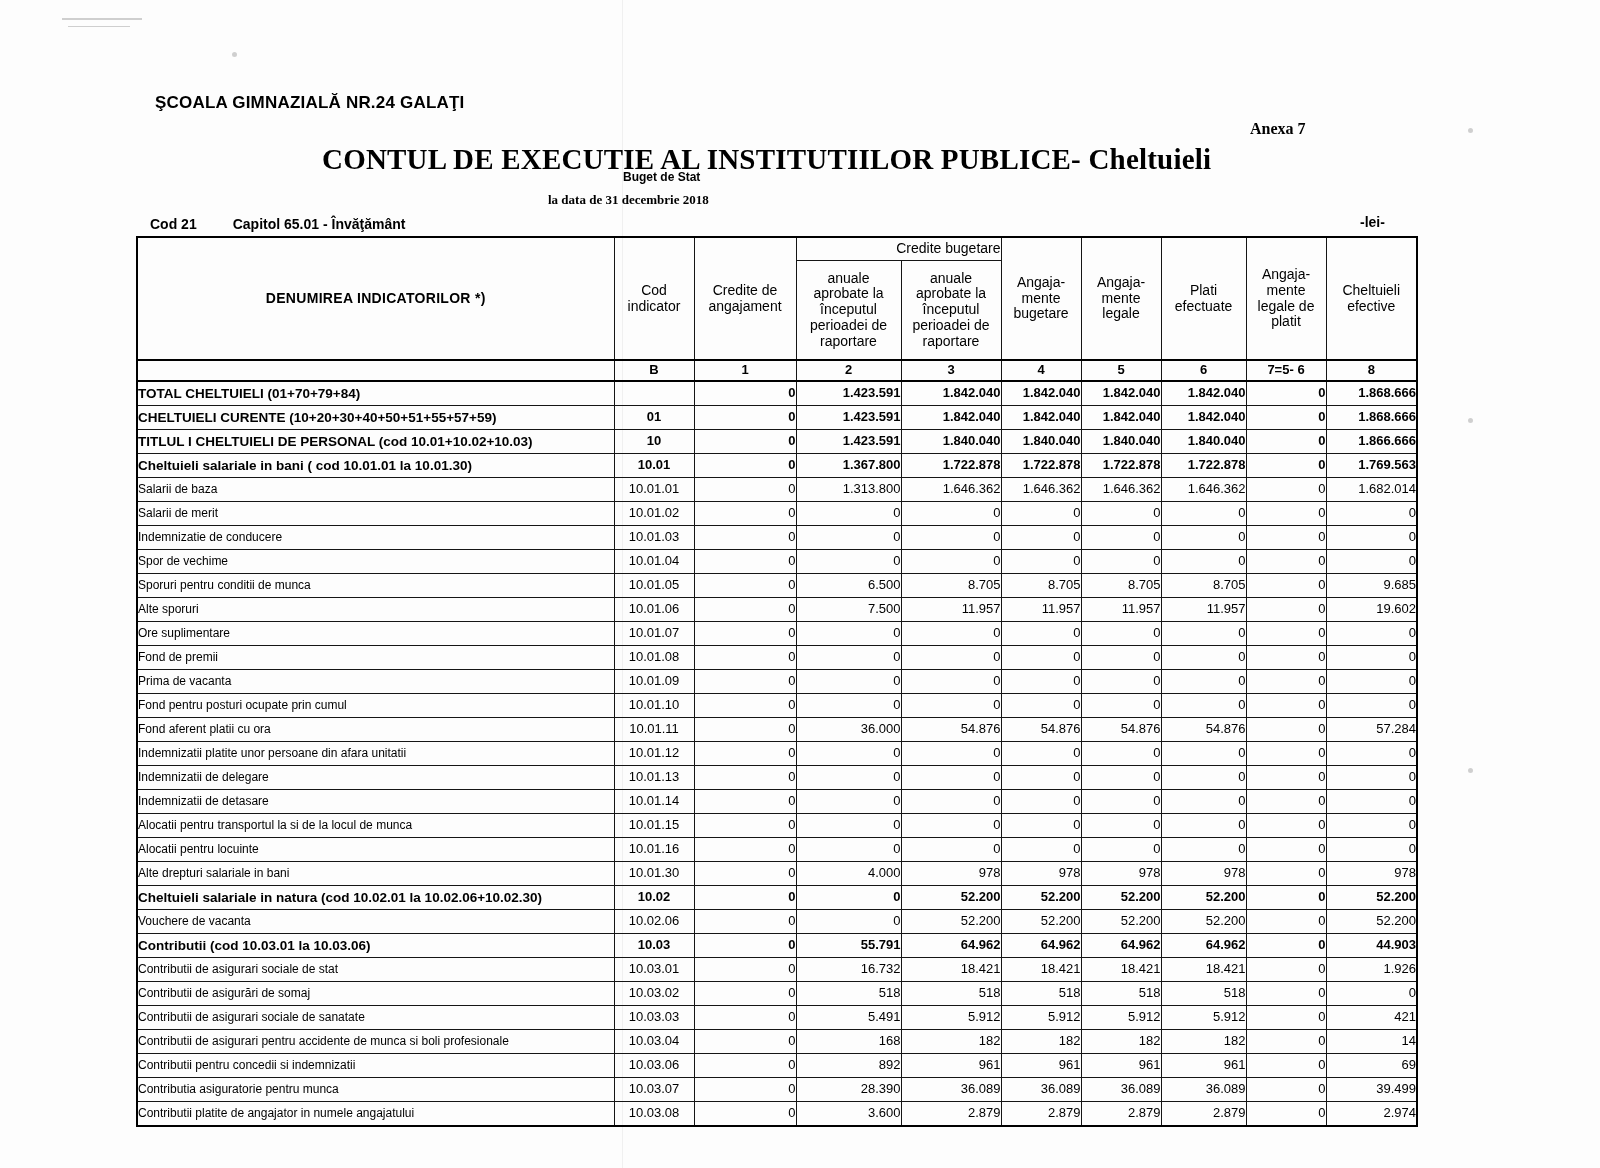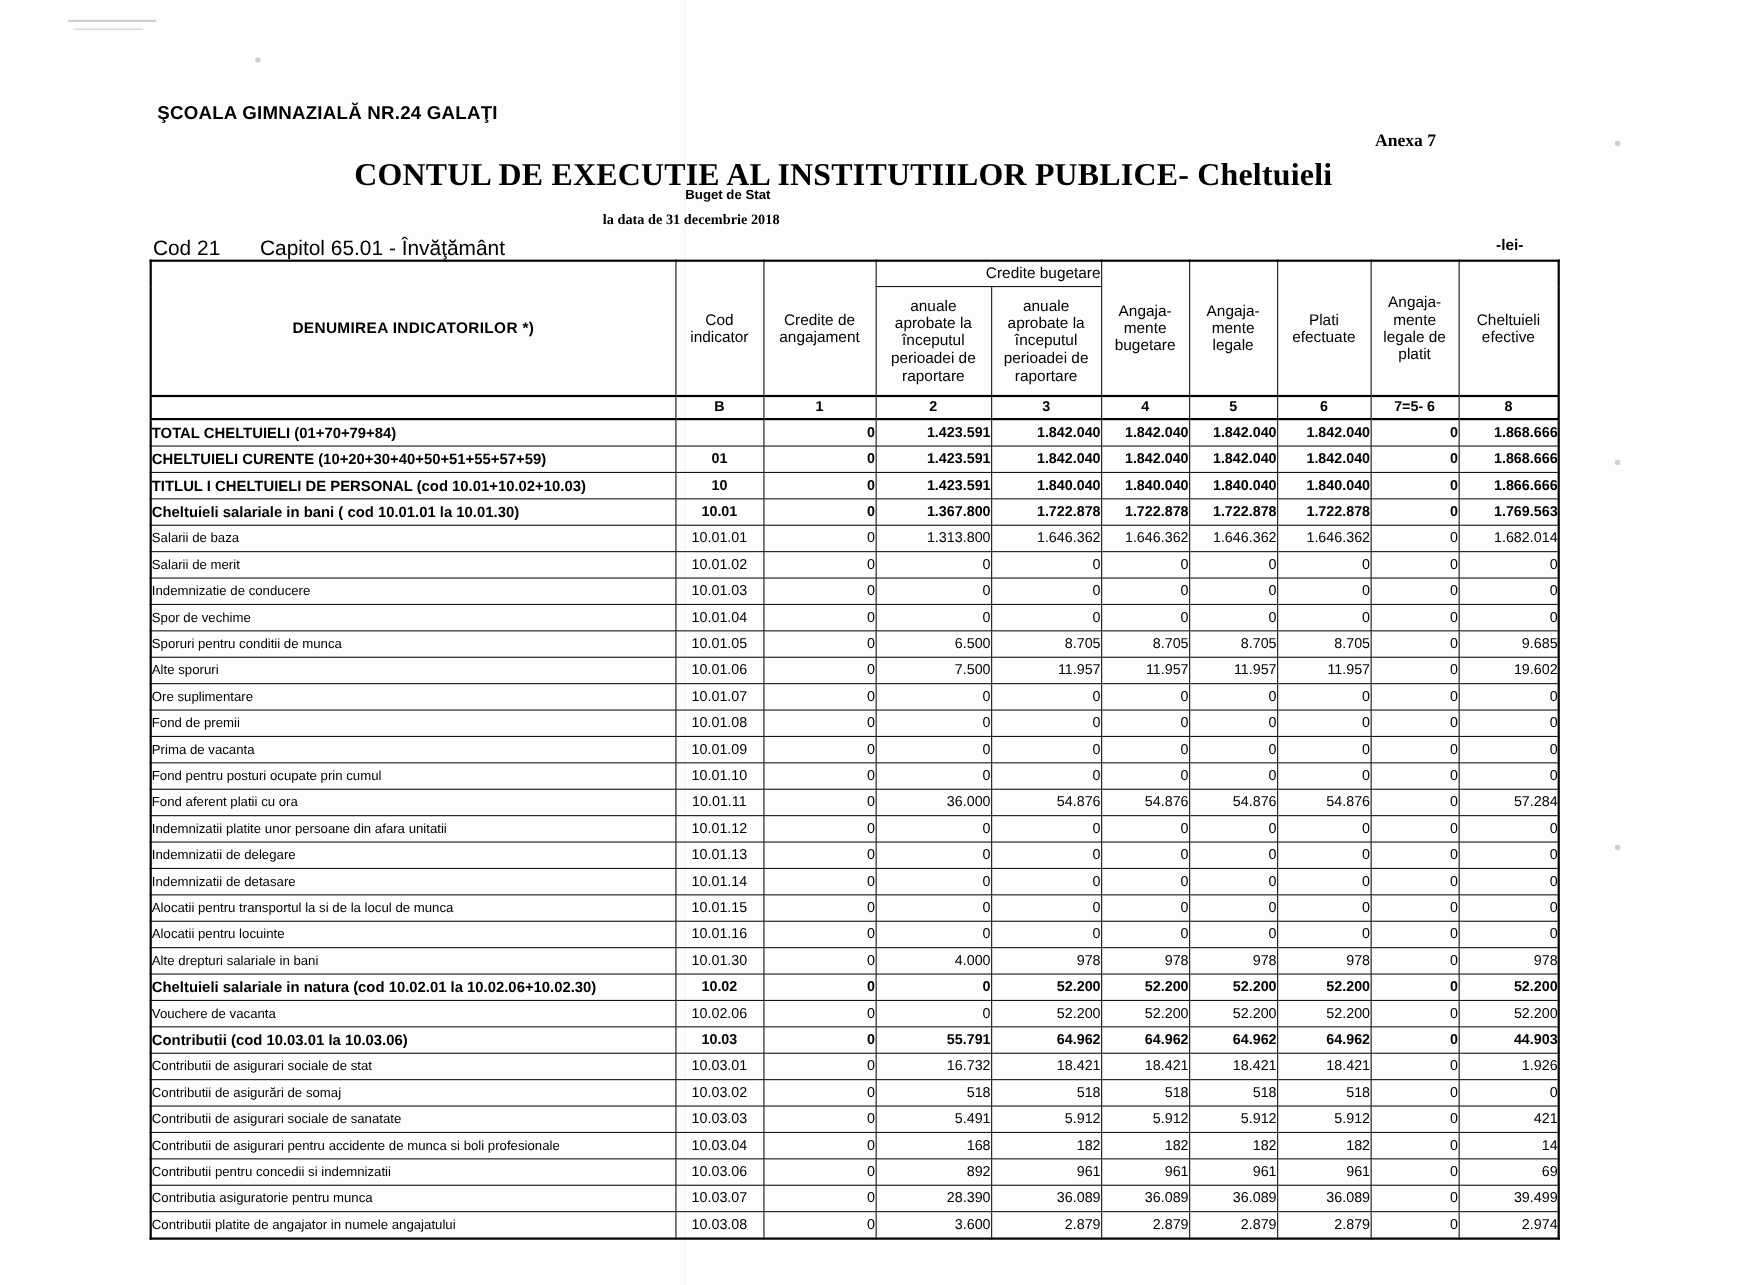--- a/index.html
+++ b/index.html
@@ -30,21 +30,21 @@
     height: 1168px;
     background: rgba(0,0,0,0.05);
   }
   .scan-mark {
     position: absolute;
     background: rgba(0,0,0,0.18);
   }
 
   .org-name {
     position: absolute;
-    left: 143px;
+    left: 155px;
     top: 93px;
     font-size: 17px;
     font-weight: bold;
     letter-spacing: 0.2px;
   }
   .annex {
     position: absolute;
     left: 1250px;
     top: 120px;
     font-family: "Liberation Serif", serif;
@@ -72,24 +72,24 @@
   .doc-sub2 {
     position: absolute;
     left: 548px;
     top: 192px;
     font-family: "Liberation Serif", serif;
     font-size: 13px;
     font-weight: bold;
   }
   .cod-line {
     position: absolute;
-    left: 139px;
+    left: 150px;
     top: 216px;
-    font-size: 19px;
-    font-weight: normal;
+    font-size: 14px;
+    font-weight: bold;
   }
   .cod-line .chapter { margin-left: 36px; }
   .unit {
     position: absolute;
     left: 1360px;
     top: 214px;
     font-size: 14px;
     font-weight: bold;
   }
 

